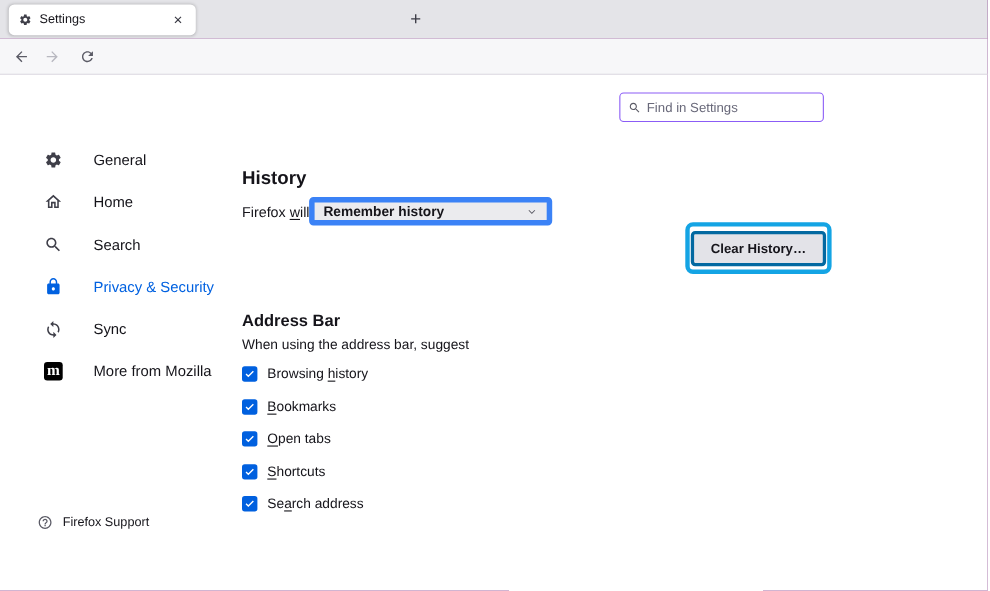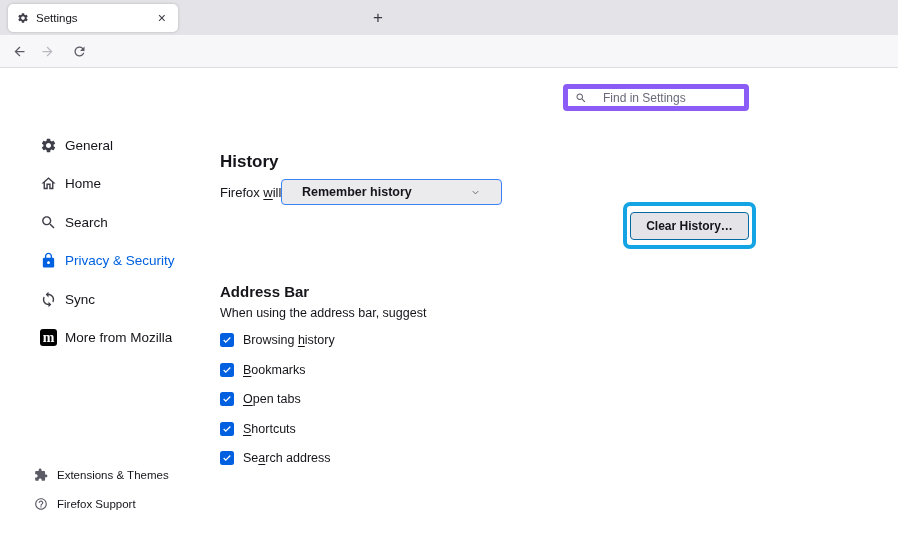--- a/index.html
+++ b/index.html
@@ -40,52 +40,52 @@
              padding:0 8px 0 5px;font-size:10.5px;color:var(--text);cursor:pointer}
   .ff-logo{width:12px;height:12px;border-radius:50%;
            background:radial-gradient(circle at 62% 38%,#ffd567 0 18%,#ffa436 42%,#ff5f00 68%,#e8243f 100%);}
   .url-text{font-size:11.5px;color:var(--text);flex:1;white-space:nowrap;overflow:hidden}
   .star{display:flex;align-items:center;color:var(--muted);cursor:pointer}
   .star svg{width:14px;height:14px;fill:currentColor;display:block}
 
   
   .content{position:absolute;top:68px;left:0;right:0;bottom:0;background:#fff;}
 
-  .findbox{position:absolute;left:563px;top:16px;width:186px;height:27px;border:5px solid #8b5cf6;border-radius:4px;
-           background:#fff;display:flex;align-items:center;gap:16px;padding:0 7px}
+  .findbox{position:absolute;left:563px;top:16px;width:186px;height:27px;border:1px solid #8b5cf6;border-radius:4px;
+           background:#fff;display:flex;align-items:center;gap:5px;padding:0 7px}
   .findbox svg{width:12px;height:12px;fill:var(--muted);flex:none}
   .findbox input{flex:1;min-width:0;border:none;outline:none;background:transparent;font-family:inherit;
                  font-size:12px;color:var(--text)}
   .findbox input::placeholder{color:#69697a;opacity:1}
 
   
   .sidebar{position:absolute;left:30px;top:58px;width:186px}
-  .side-item{height:38.5px;display:flex;align-items:center;gap:8px;padding-left:10px;font-size:13.5px;
+  .side-item{height:38.5px;display:flex;align-items:center;gap:28px;padding-left:10px;font-size:13.5px;
              color:var(--text);border-radius:4px;cursor:pointer}
   .side-item svg{width:17px;height:17px;fill:var(--icon);flex:none;display:block}
   .side-item.active{color:var(--accent)}
   .side-item.active svg{fill:var(--accent)}
   .moz-badge{width:17px;height:17px;background:#000;border-radius:3px;color:#fff;display:flex;align-items:center;
              justify-content:center;font-family:"Liberation Serif",serif;font-weight:bold;font-size:14px;line-height:1;flex:none}
   .sidebar-footer{position:absolute;left:34px;top:392px}
   .foot-item{height:29px;display:flex;align-items:center;gap:9px;font-size:11.5px;color:var(--text);cursor:pointer}
   .foot-item svg{width:14px;height:14px;fill:var(--muted);flex:none;display:block}
 
   
   .panel{position:absolute;inset:0}
   .h-title{position:absolute;left:220px;top:84px;font-size:17px;font-weight:700}
   .fx-will{position:absolute;left:220px;top:117px;font-size:13px}
   .dropdown{position:absolute;left:281px;top:111px;width:221px;height:26px;background:#ebebee;
-            border:1px solid #3b82f6;border-radius:4px;display:flex;align-items:center;justify-content:space-between;
-            padding:0 20px;font-size:12.5px;font-weight:600;color:var(--text);cursor:pointer}
+            border:5px solid #3b82f6;border-radius:4px;display:flex;align-items:center;justify-content:space-between;
+            padding:0 8px;font-size:12.5px;font-weight:600;color:var(--text);cursor:pointer}
   .dropdown svg{width:11px;height:11px;stroke:var(--muted);fill:none;stroke-width:2}
   .h-desc{position:absolute;left:220px;top:153px;font-size:12.5px;color:var(--text)}
   .hl-box{position:absolute;left:623px;top:134px;width:133px;height:47px;border:4px solid var(--highlight);
           border-radius:7px;display:flex;align-items:center;justify-content:center}
-  .clear-btn{background:#e3e3e8;border:1px solid #0369a1;border-radius:4px;padding:6px 15px;font-family:inherit;
+  .clear-btn{background:#e3e3e8;border:3px solid #0369a1;border-radius:4px;padding:6px 15px;font-family:inherit;
              font-size:12px;font-weight:600;color:var(--text);cursor:pointer;white-space:nowrap}
   .ab-title{position:absolute;left:220px;top:215px;font-size:15px;font-weight:700}
   .ab-sub{position:absolute;left:220px;top:238px;font-size:12.5px}
   .cb-row{position:absolute;left:220px;display:flex;align-items:center;gap:9px;font-size:12.5px;cursor:pointer}
   .cb-row .box{width:14px;height:14px;background:var(--checkbox);border-radius:2.5px;display:flex;align-items:center;
                justify-content:center;flex:none}
   .cb-row .box svg{width:10px;height:10px;stroke:#fff;stroke-width:3;fill:none;display:block}
   .cb-0{top:265px}.cb-1{top:295px}.cb-2{top:324px}.cb-3{top:354px}.cb-4{top:383px}
   .ab-link{position:absolute;left:220px;top:415px;font-size:12.5px;color:var(--accent);text-decoration:none;cursor:pointer}
   .ak{text-decoration:underline;text-underline-offset:2px}
@@ -180,26 +180,20 @@
       </div>
       <div class="side-item">
         <span class="moz-badge">m</span>
         <span>More from Mozilla</span>
       </div>
     </nav>
 
     <div class="sidebar-footer">
       <div class="foot-item">
         <svg viewBox="0 0 24 24">
-            <path d="M20.5 11H19V7c0-1.1-.9-2-2-2h-4V3.5C13 2.12 11.88 1 10.5 1S8 2.12 8 3.5V5H4c-1.1 0-1.99.9-1.99 2v3.8H3.5c1.49 0 2.7 1.21 2.7 2.7s-1.21 2.7-2.7 2.7H2V20c0 1.1.9 2 2 2h3.8v-1.5c0-1.49 1.21-2.7 2.7-2.7 1.49 0 2.7 1.21 2.7 2.7V22H17c1.1 0 2-.9 2-2v-4h1.5c1.38 0 2.5-1.12 2.5-2.5S21.88 11 20.5 11z"></path>
-          </svg>
-        <span>Extensions &amp; Themes</span>
-      </div>
-      <div class="foot-item">
-        <svg viewBox="0 0 24 24">
             <path d="M11 18h2v-2h-2v2zm1-16C6.48 2 2 6.48 2 12s4.48 10 10 10 10-4.48 10-10S17.52 2 12 2zm0 18c-4.41 0-8-3.59-8-8s3.59-8 8-8 8 3.59 8 8-3.59 8-8 8zm0-14c-2.21 0-4 1.79-4 4h2c0-1.1.9-2 2-2s2 .9 2 2c0 2-3 1.75-3 5h2c0-2.25 3-2.5 3-5 0-2.21-1.79-4-4-4z"></path>
           </svg>
         <span>Firefox Support</span>
       </div>
     </div>
 
     <main class="panel">
 
       <h2 class="h-title">History</h2>
 

